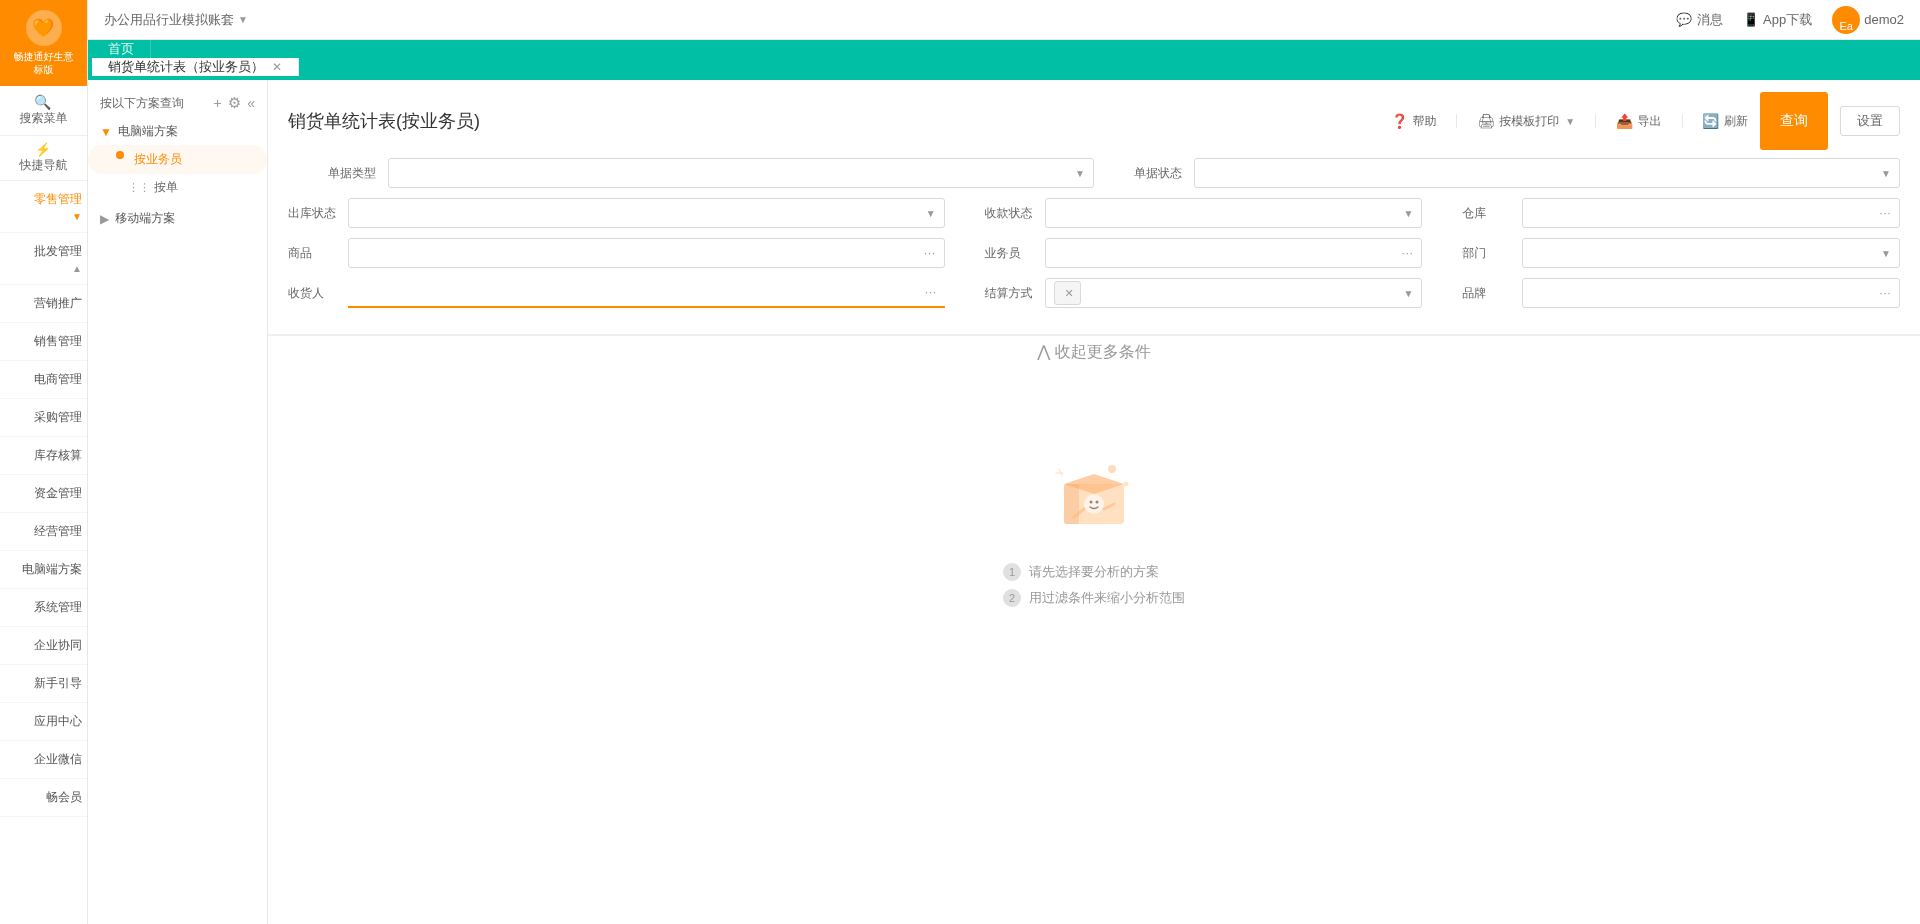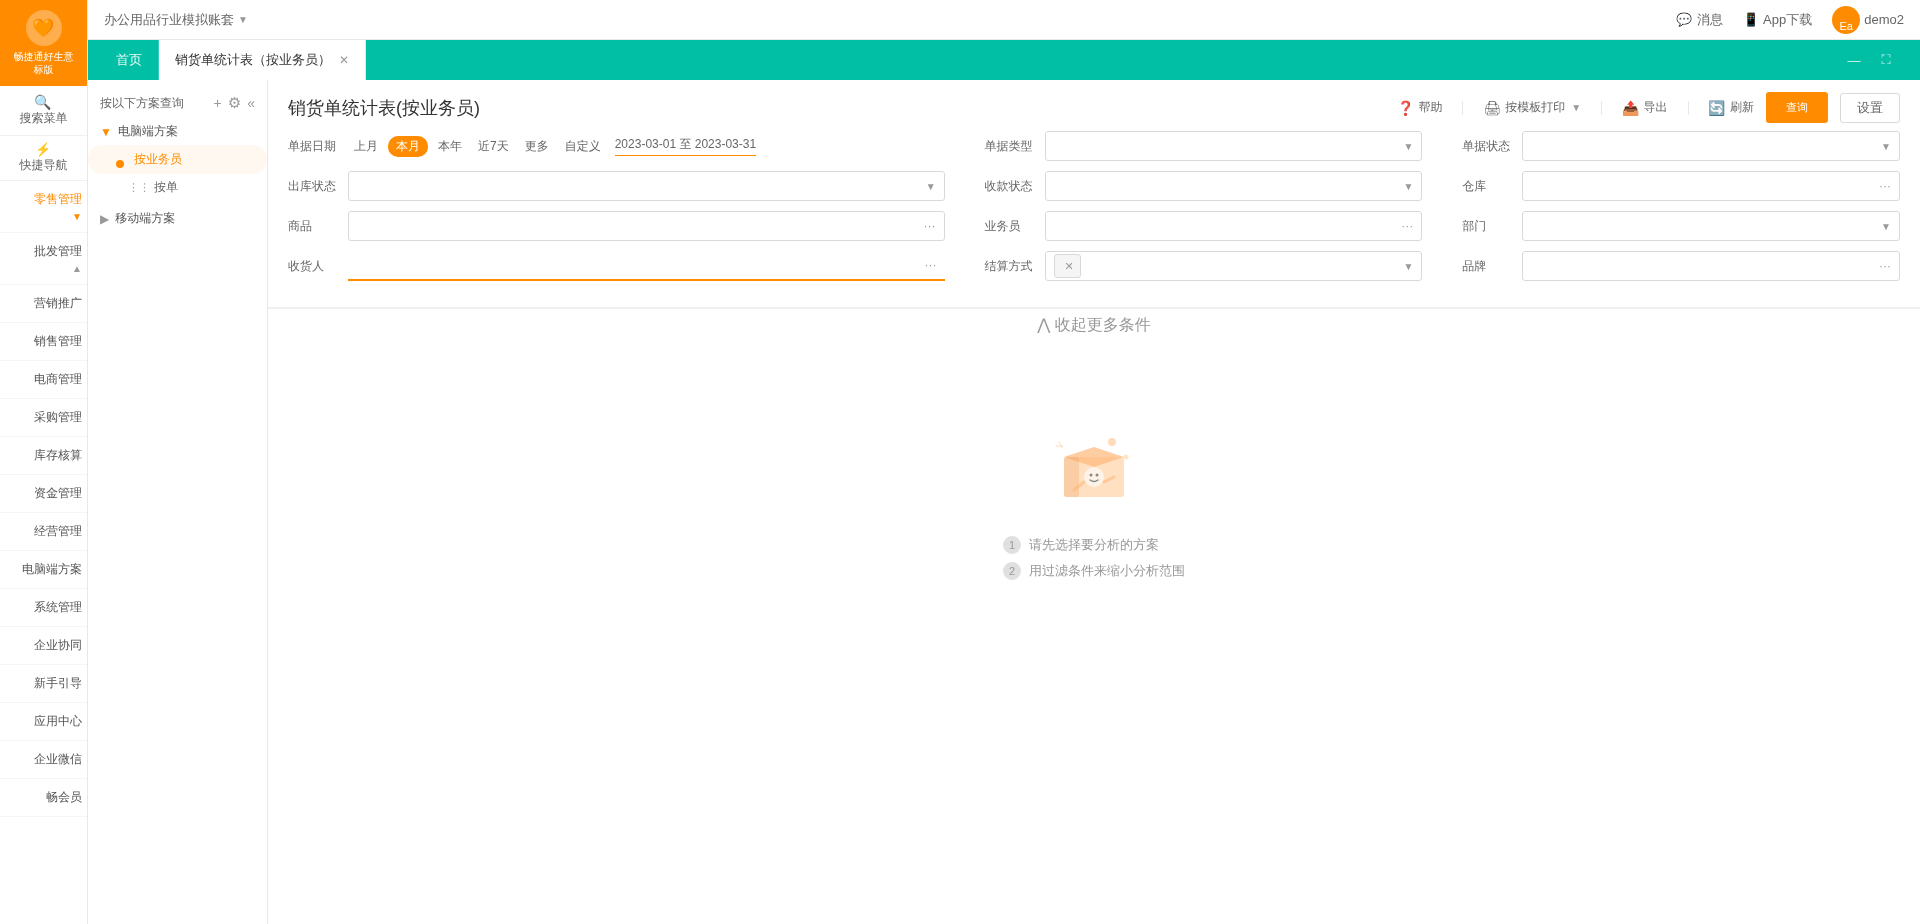--- a/index.html
+++ b/index.html
@@ -138,23 +138,24 @@
       justify-content: center;
       color: #fff;
       font-size: 12px;
     }
 
     
     #tabbar {
       height: 40px;
       background: #00bfa5;
       display: flex;
-      align-items: center;
-      padding: 0 12px;
+      align-items: flex-start;
+      padding: 0 4px;
       flex-shrink: 0;
+      flex-direction: column;
     }
     .tab-item {
       height: 40px;
       padding: 0 16px;
       display: flex;
       align-items: center;
       gap: 8px;
       cursor: pointer;
       font-size: 13px;
       color: rgba(255,255,255,0.85);
@@ -246,21 +247,21 @@
       align-items: center;
       gap: 6px;
       cursor: pointer;
     }
     .panel-item {
       padding: 6px 12px 6px 28px;
       font-size: 12px;
       color: #555;
       cursor: pointer;
       display: flex;
-      align-items: flex-end;
+      align-items: flex-start;
       gap: 6px;
       border-radius: 14px;
     }
     .panel-item.active {
       color: #ff8c00;
       background: #fff8f0;
     }
     .panel-item.active::before {
       content: '';
       display: inline-block;
@@ -315,22 +316,22 @@
       cursor: pointer;
     }
     .page-action-btn .btn-icon {
       font-size: 14px;
     }
     .btn-primary {
       background: #ff8c00;
       color: #fff;
       border: none;
       border-radius: 3px;
-      padding: 8px 20px;
-      font-size: 11px;
+      padding: 20px 20px;
+      font-size: 14px;
       cursor: pointer;
       font-family: inherit;
     }
     .btn-secondary {
       background: #fff;
       color: #666;
       border: 1px solid #d9d9d9;
       border-radius: 3px;
       padding: 5px 16px;
       font-size: 13px;
@@ -681,34 +682,20 @@
             <span>刷新</span>
           </div>
           <button class="btn-primary">查询</button>
           <button class="btn-secondary">设置</button>
         </div>
       </div>
 
       <div class="form-container">
 
         <div class="form-row">
-          <div class="form-field" style="flex:1.5;">
-            <span class="form-label">单据日期</span>
-            <div class="date-range-field">
-              <div class="date-range-tabs">
-                <span class="date-tab">上月</span>
-                <span class="date-tab active">本月</span>
-                <span class="date-tab">本年</span>
-                <span class="date-tab">近7天</span>
-                <span class="date-tab">更多</span>
-                <span class="date-tab">自定义</span>
-              </div>
-              <span class="date-range-value">2023-03-01 至 2023-03-31</span>
-            </div>
-          </div>
           <div style="width:40px;"></div>
           <div class="form-field" style="flex:1;">
             <span class="form-label">单据类型</span>
             <div class="form-control">
               <span style="color:#ccc;"></span>
               <span class="dropdown-arrow">▼</span>
             </div>
           </div>
           <div style="width:40px;"></div>
           <div class="form-field" style="flex:1;">

